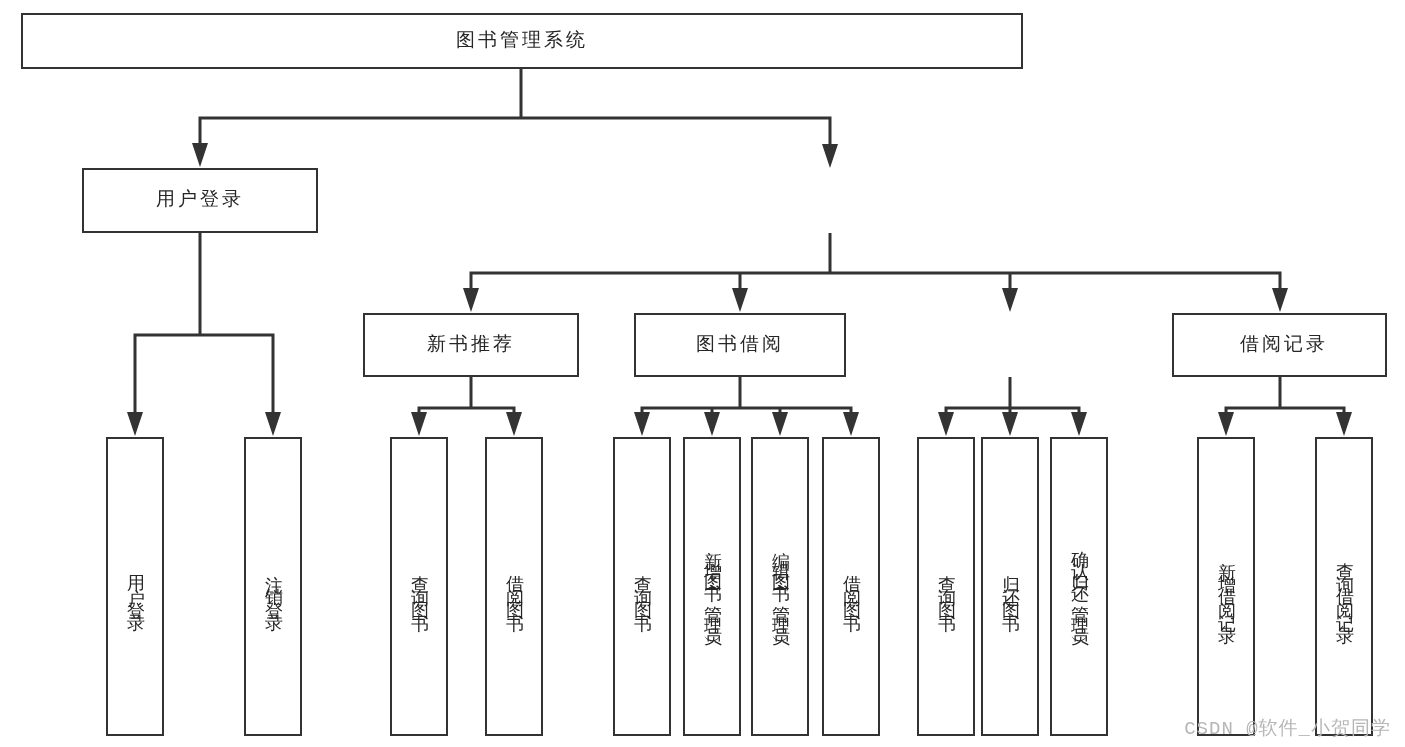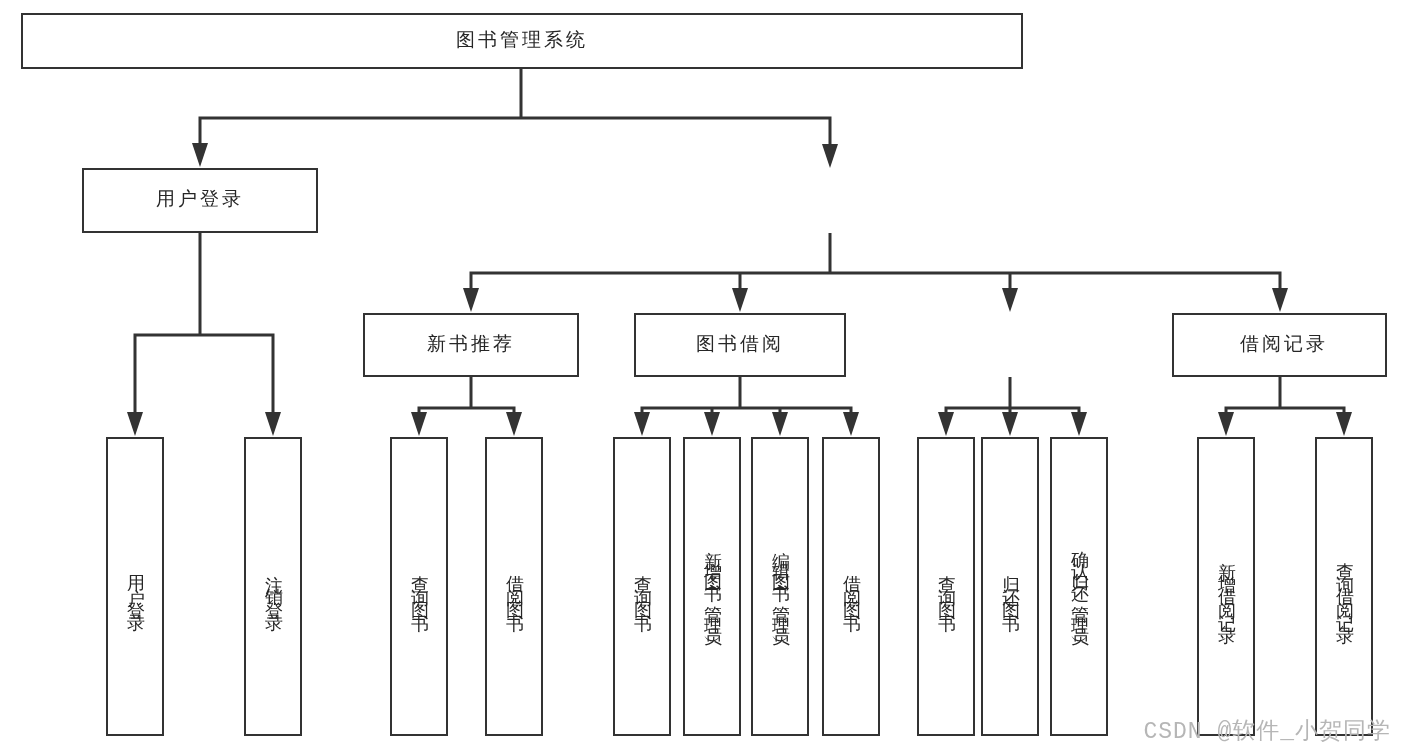--- a/index.html
+++ b/index.html
@@ -54,21 +54,21 @@
     text-orientation: mixed;
     letter-spacing: 13px;
     line-height: 1;
     white-space: normal;
   }
   .vbox.dense span { letter-spacing: 11px; }
   .watermark {
     position: absolute;
     right: 14px;
     top: 715px;
-    font-size: 23px;
+    font-size: 19px;
     color: var(--watermark);
     letter-spacing: 1px;
   }
 </style>
 </head>
 <body>
 
 <div class="canvas">
 
   <svg class="connectors" viewBox="0 0 1405 747" xmlns="http://www.w3.org/2000/svg">

